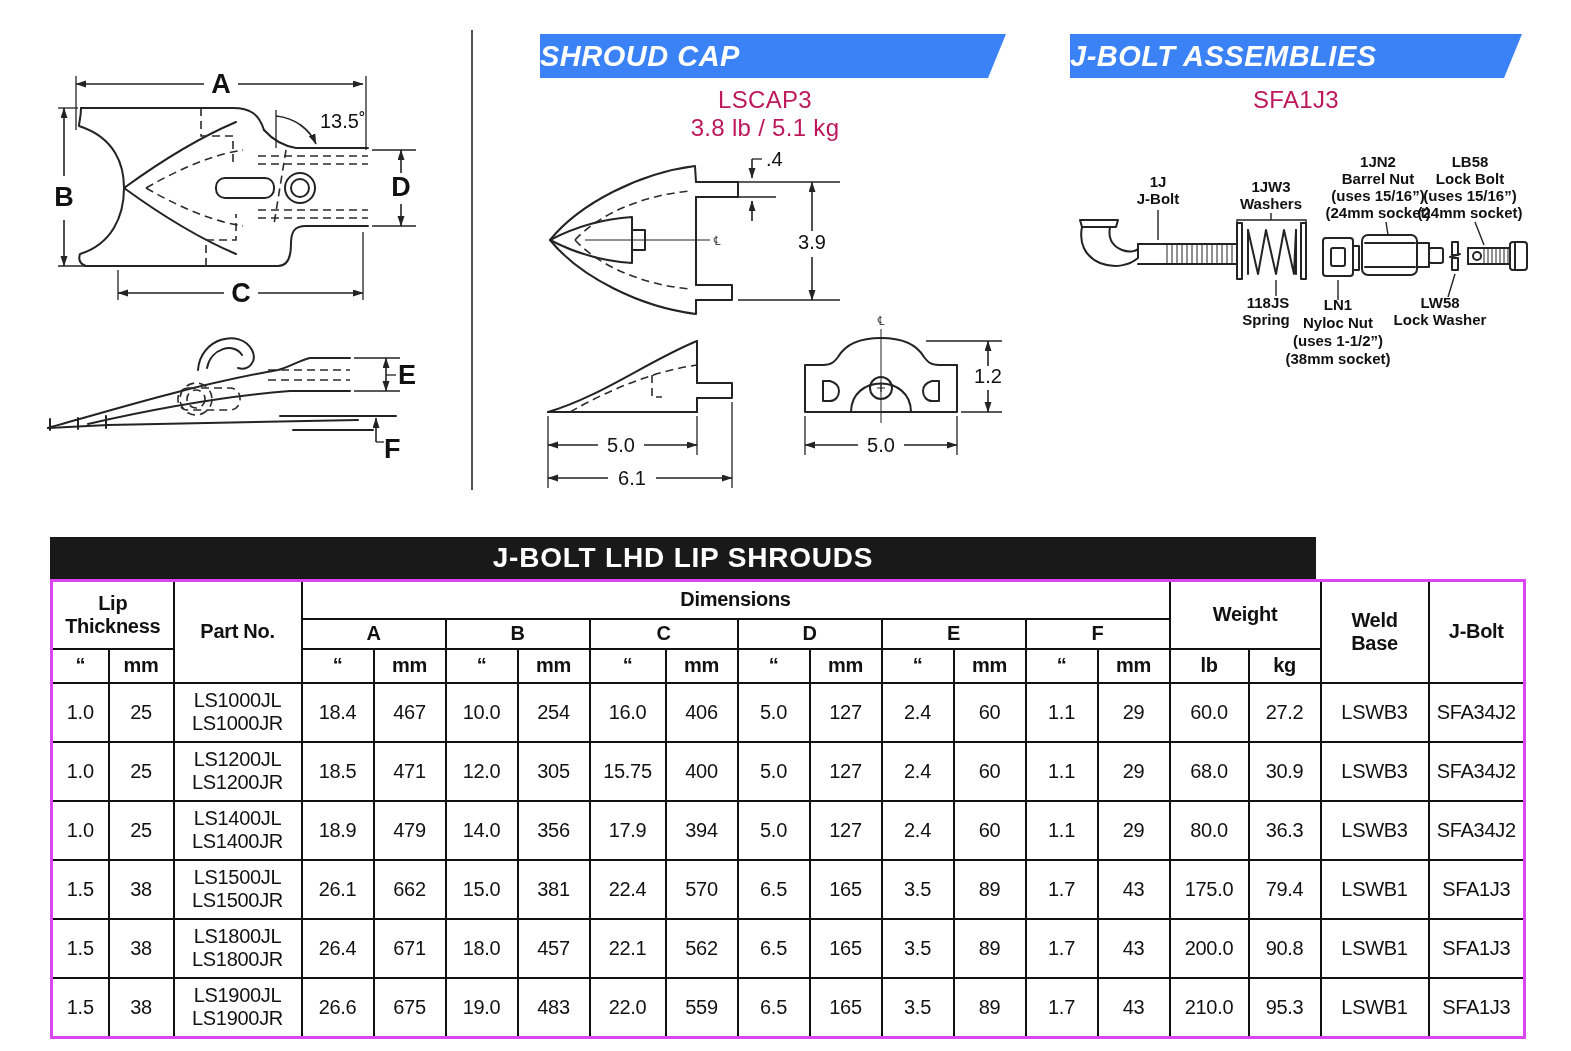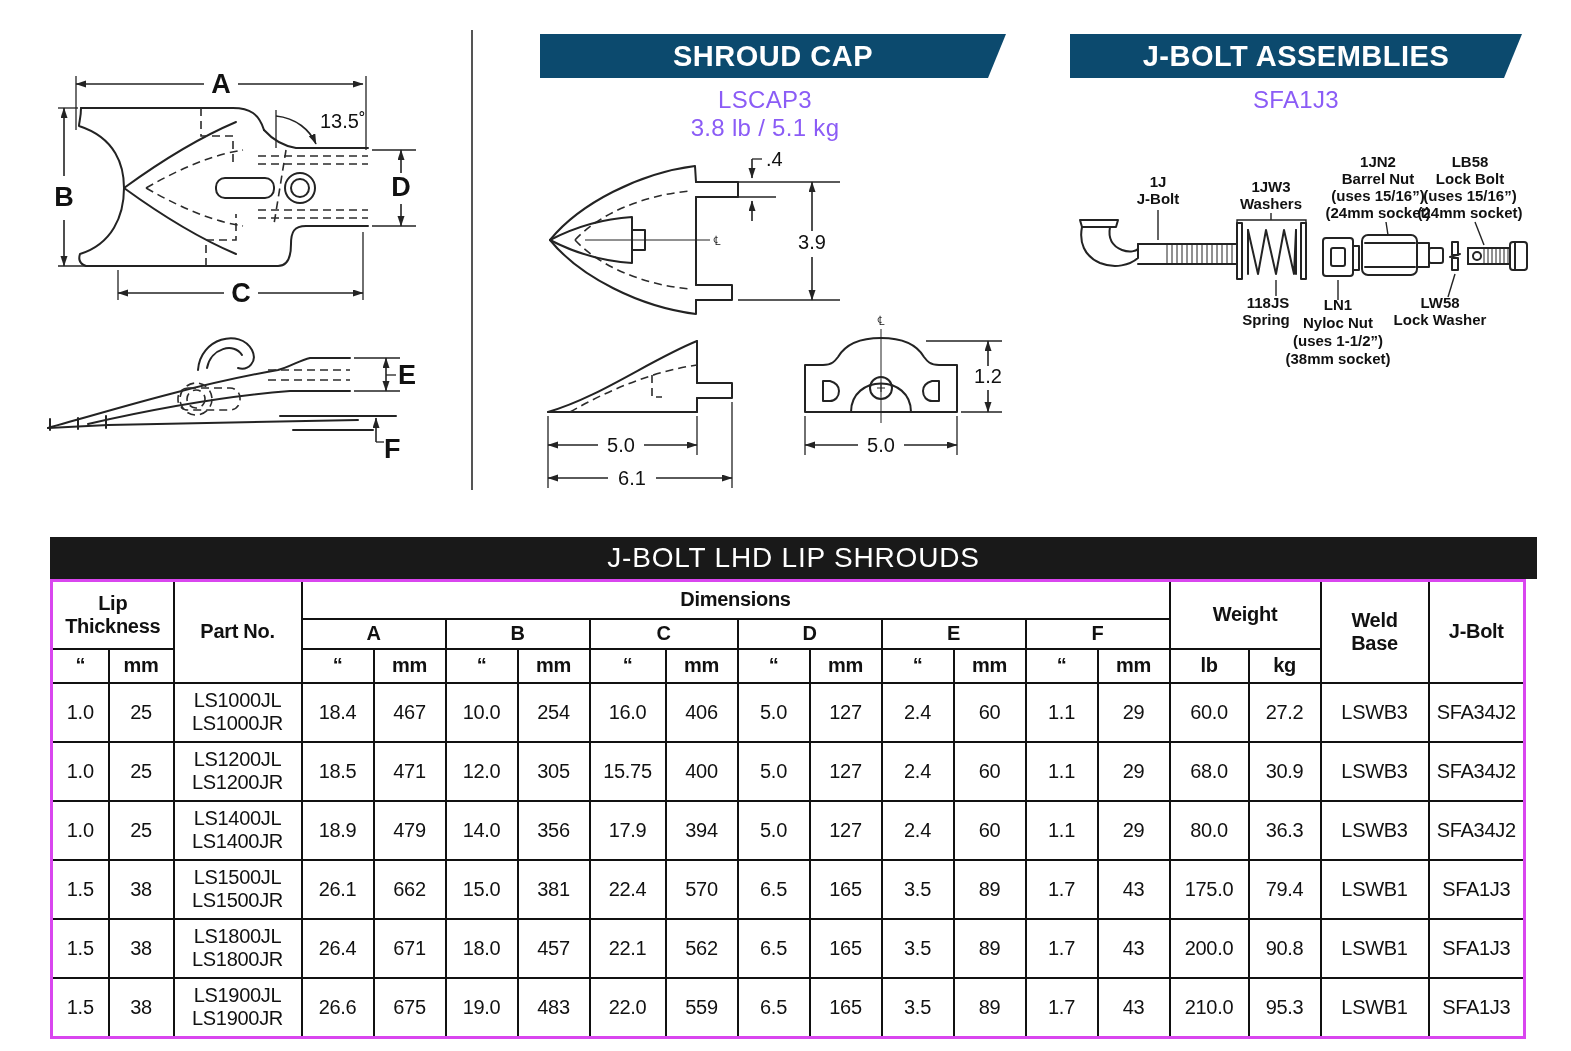--- a/index.html
+++ b/index.html
@@ -1,41 +1,41 @@
 <!DOCTYPE html>
 <html><head>
 <meta charset="utf-8">
 <style>
   html,body{margin:0;padding:0;background:#fff;}
   .page{position:relative;width:1571px;height:1051px;background:#fff;
         font-family:"Liberation Sans",sans-serif;color:#111;overflow:hidden;}
   .abs{position:absolute;}
   .divider{position:absolute;left:471px;top:30px;width:2px;height:460px;background:#555;}
-  .banner{position:absolute;height:44px;background:#0c4a6e;color:#fff;display:flex;
-          align-items:center;justify-content:center;font-weight:800;font-size:29px;
-          letter-spacing:.5px;clip-path:polygon(0 0,100% 0,calc(100% - 18px) 100%,0 100%);}
-  .partline{position:absolute;text-align:center;font-size:24px;color:#8b5cf6;letter-spacing:.3px;}
+  .banner{position:absolute;height:44px;background:#3b82f6;color:#fff;display:flex;
+          align-items:center;font-weight:800;font-size:29px;
+          letter-spacing:.5px;clip-path:polygon(0 0,100% 0,calc(100% - 18px) 100%,0 100%);font-style:italic;}
+  .partline{position:absolute;text-align:center;font-size:24px;color:#be185d;letter-spacing:.3px;}
   
   svg{position:absolute;}
   .o{fill:none;stroke:#232323;stroke-width:2;stroke-linecap:round;stroke-linejoin:round;}
   .of{fill:#fff;stroke:#232323;stroke-width:2;stroke-linejoin:round;}
   .h{fill:none;stroke:#2b2b2b;stroke-width:1.6;stroke-dasharray:8 5;stroke-linecap:butt;}
   .ext{stroke:#232323;stroke-width:1.3;fill:none;}
   .dim{stroke:#232323;stroke-width:1.6;fill:none;}
   .cl{stroke:#232323;stroke-width:1;fill:none;}
   .lead{stroke:#232323;stroke-width:1.4;fill:none;}
   text{fill:#111;}
   .dimtxt{font-size:20px;font-family:"Liberation Sans",sans-serif;}
   .biglbl{font-size:27px;font-weight:bold;font-family:"Liberation Sans",sans-serif;}
   .asmlbl{font-size:15px;font-weight:bold;text-anchor:middle;font-family:"Liberation Sans",sans-serif;}
   .clsym{font-size:13px;text-anchor:middle;}
   
-  .tbl-title{position:absolute;left:50px;top:537px;width:1487px;height:42px;background:#191919;
+  .tbl-title{position:absolute;left:50px;top:537px;width:1266px;height:42px;background:#191919;
              color:#fff;display:flex;align-items:center;justify-content:center;
-             font-weight:400;font-size:28px;letter-spacing:.8px;}
+             font-weight:700;font-size:28px;letter-spacing:.8px;}
   table.spec{position:absolute;left:50px;top:579px;width:1475px;border-collapse:collapse;
              table-layout:fixed;border:3px solid #d946ef;font-size:20px;}
   table.spec th,table.spec td{border:2px solid #111;text-align:center;vertical-align:middle;
              padding:1px 1px;letter-spacing:-0.3px;}
   table.spec th{font-weight:bold;font-size:20px;}
   .pre{white-space:pre-line;line-height:1.15;}
   .hr1{height:38px;} .hr2{height:30px;} .hr3{height:34px;}
   tr.data td{height:55px;}
 </style>
 </head>

